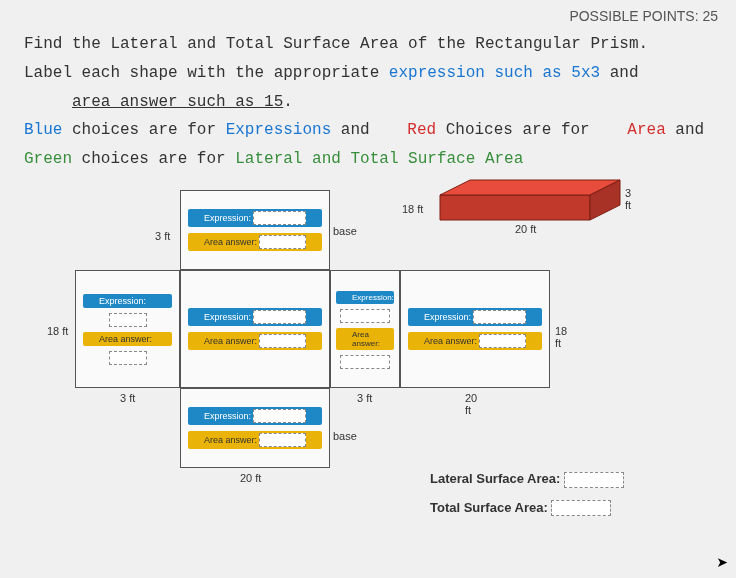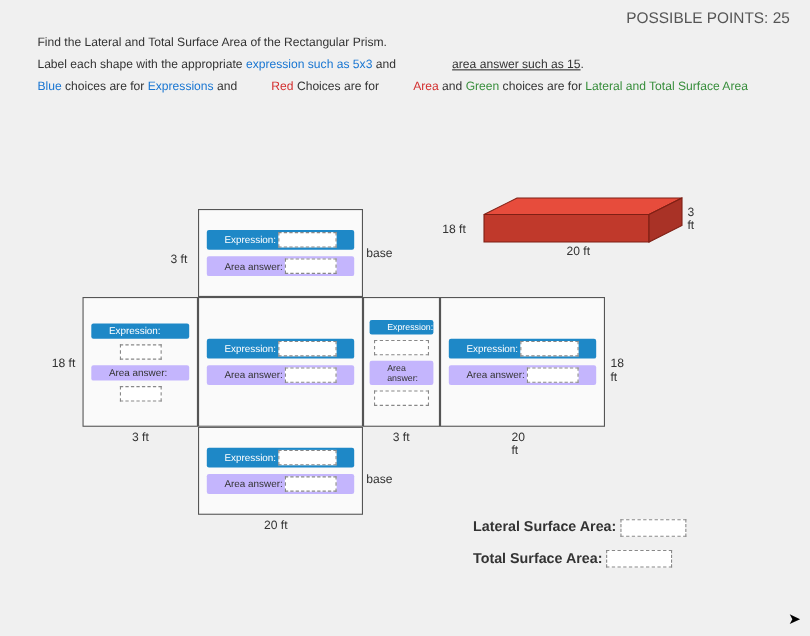--- a/index.html
+++ b/index.html
@@ -15,24 +15,25 @@
   .header {
     position: absolute;
     top: 8px;
     right: 18px;
     font-size: 14px;
     color: #555;
   }
   .instructions {
     position: absolute;
     top: 30px;
-    left: 34px;
+    left: 24px;
     right: 18px;
     line-height: 1.8;
-    font-size: 11px;
+    font-size: 16px;
+    font-family: Liberation Mono, monospace;
   }
   .blue-txt { color: #1976d2; margin-top: 34px; }
   .red-txt { color: #d32f2f; padding-left: 28px; }
   .green-txt { color: #388e3c; }
   .underline { text-decoration: underline; margin-left: 48px; }
 
   
   .prism {
     position: absolute;
     top: 175px;
@@ -66,21 +67,21 @@
   .tag {
     border-radius: 2px;
     padding: 2px 16px;
     margin: 3px;
     font-size: 9px;
     display: flex;
     align-items: center;
     gap: 2px;
   }
   .expr-tag { background: #1e88c7; color: #fff; }
-  .area-tag { background: #c4b5fd; color: #333; }
+  .area-tag { background: #eab308; color: #333; }
   .slot {
     background: #fff;
     border: 1px dashed #888;
     flex: 1;
     min-width: 35px;
     height: 14px;
     display: inline-block;
   }
   .slot-only {
     background: #fff;

